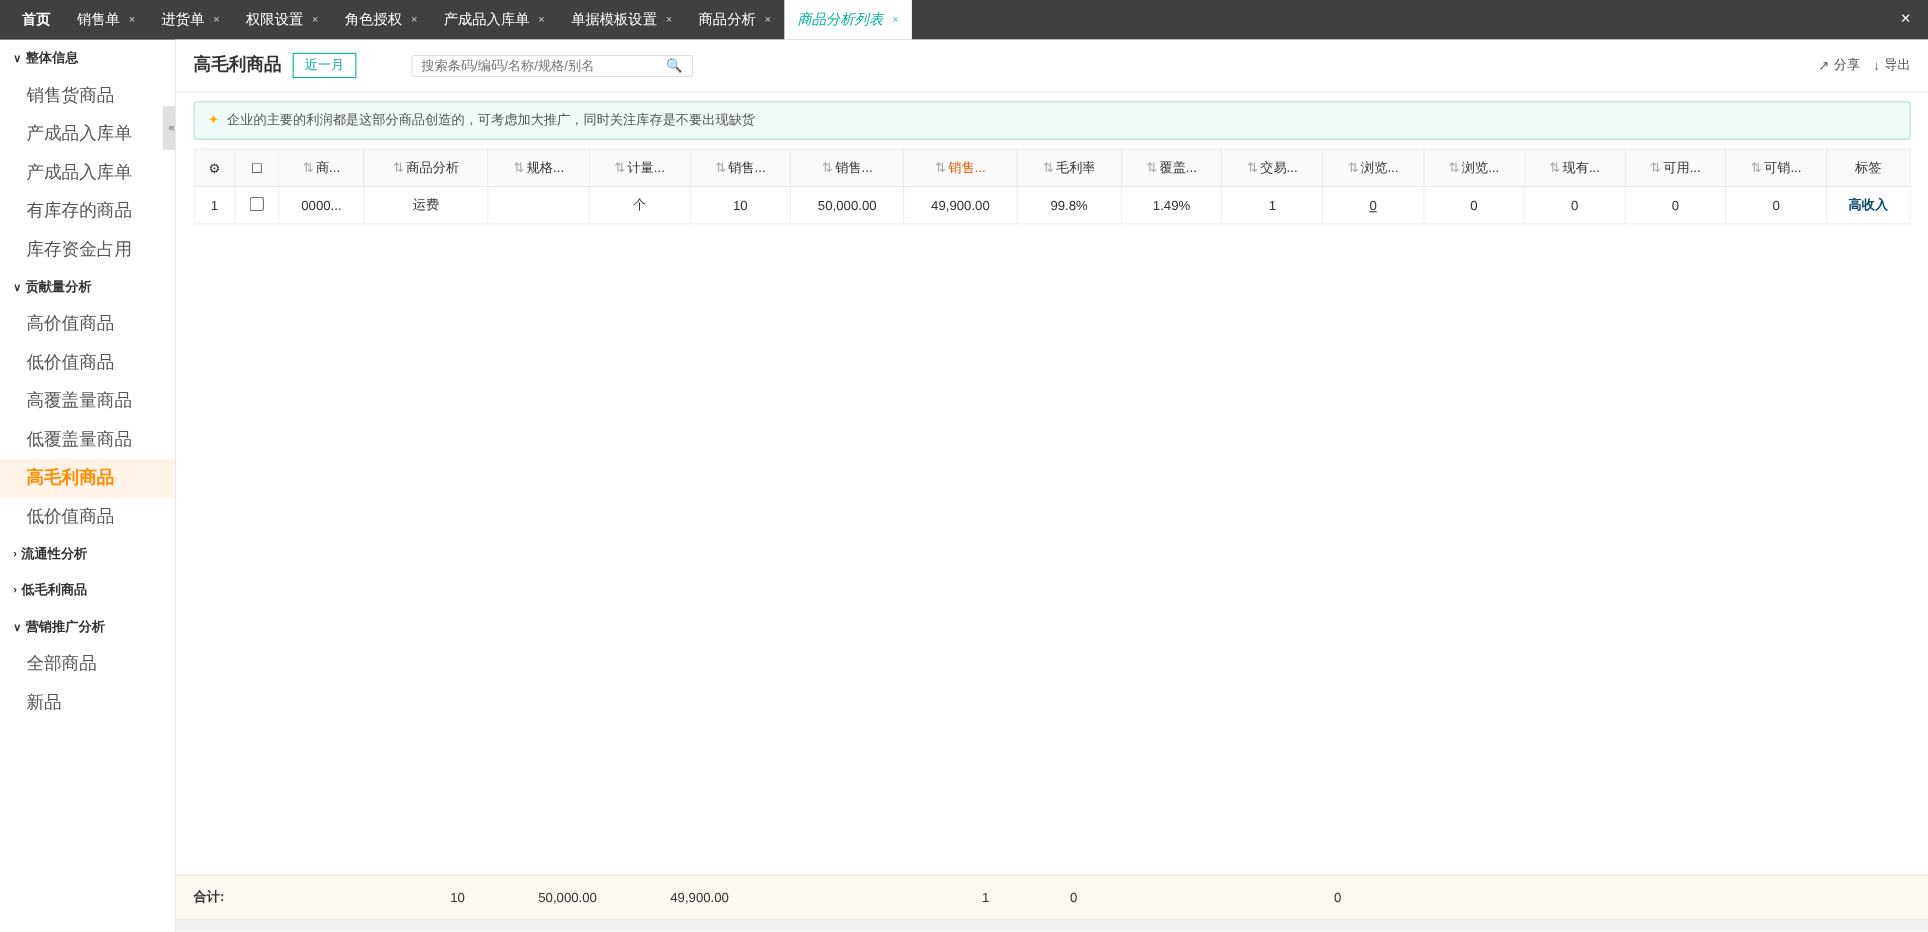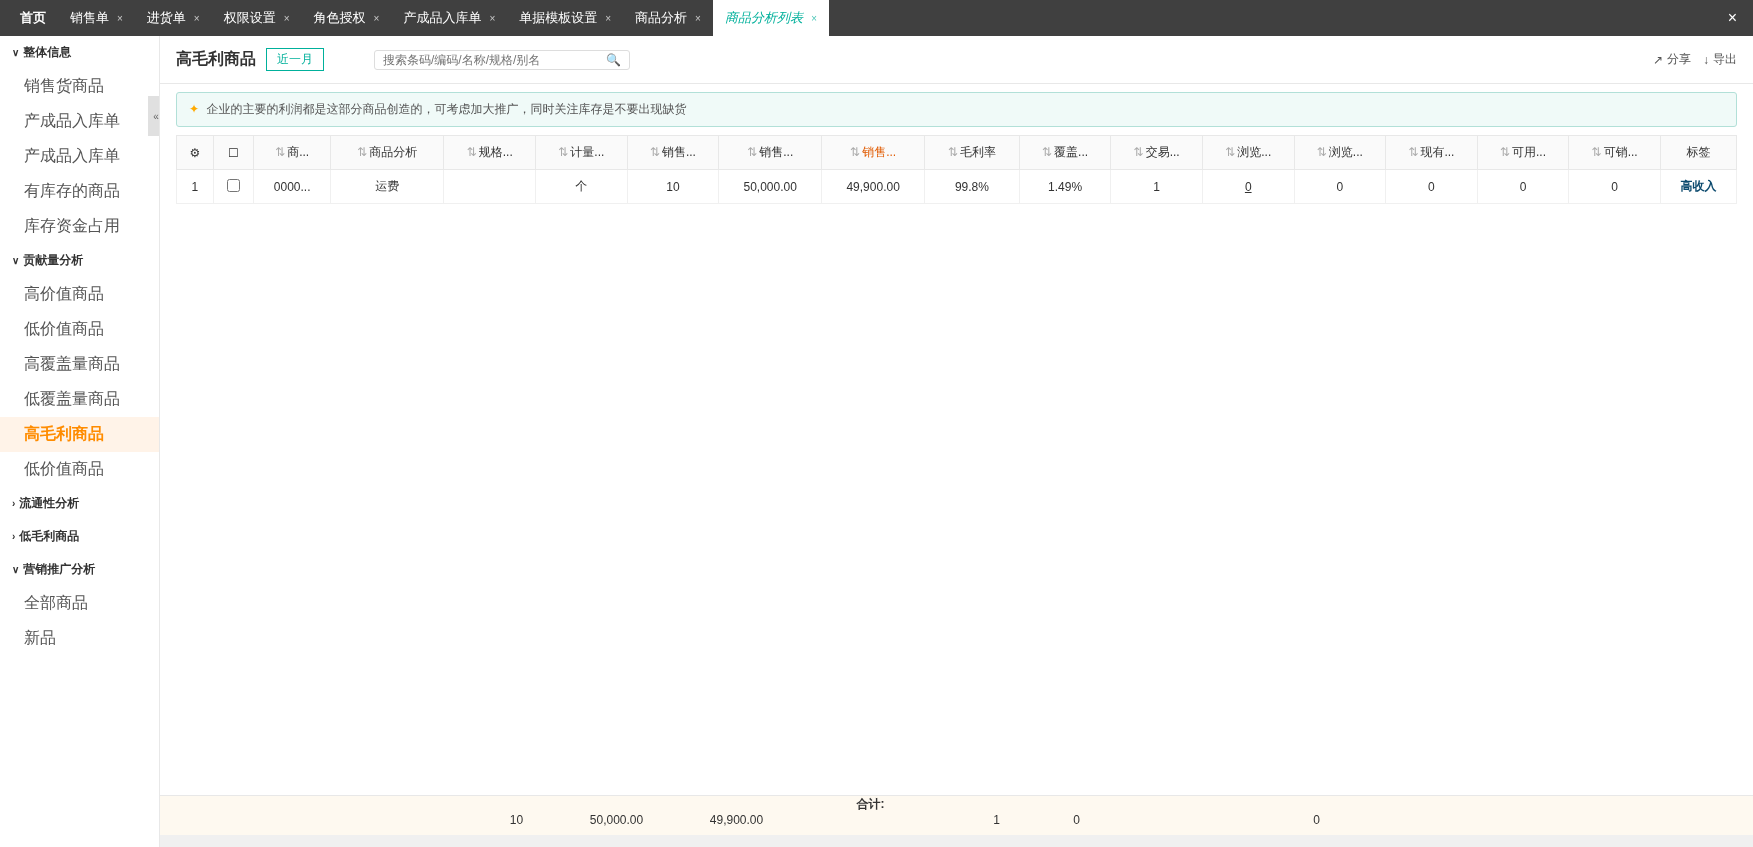--- a/index.html
+++ b/index.html
@@ -212,21 +212,20 @@
     .footer-total {
       display: flex;
       align-items: center;
       background: #fef9f0;
       border-top: 1px solid #e8e8e8;
       height: 40px;
       padding: 0 16px;
       font-size: 12px;
       color: #333;
       flex-shrink: 0;
-      flex-direction: column;
     }
     .footer-total-label {
       width: 200px;
       font-weight: bold;
     }
     .footer-cells {
       display: flex;
       flex: 1;
       gap: 0;
     }

